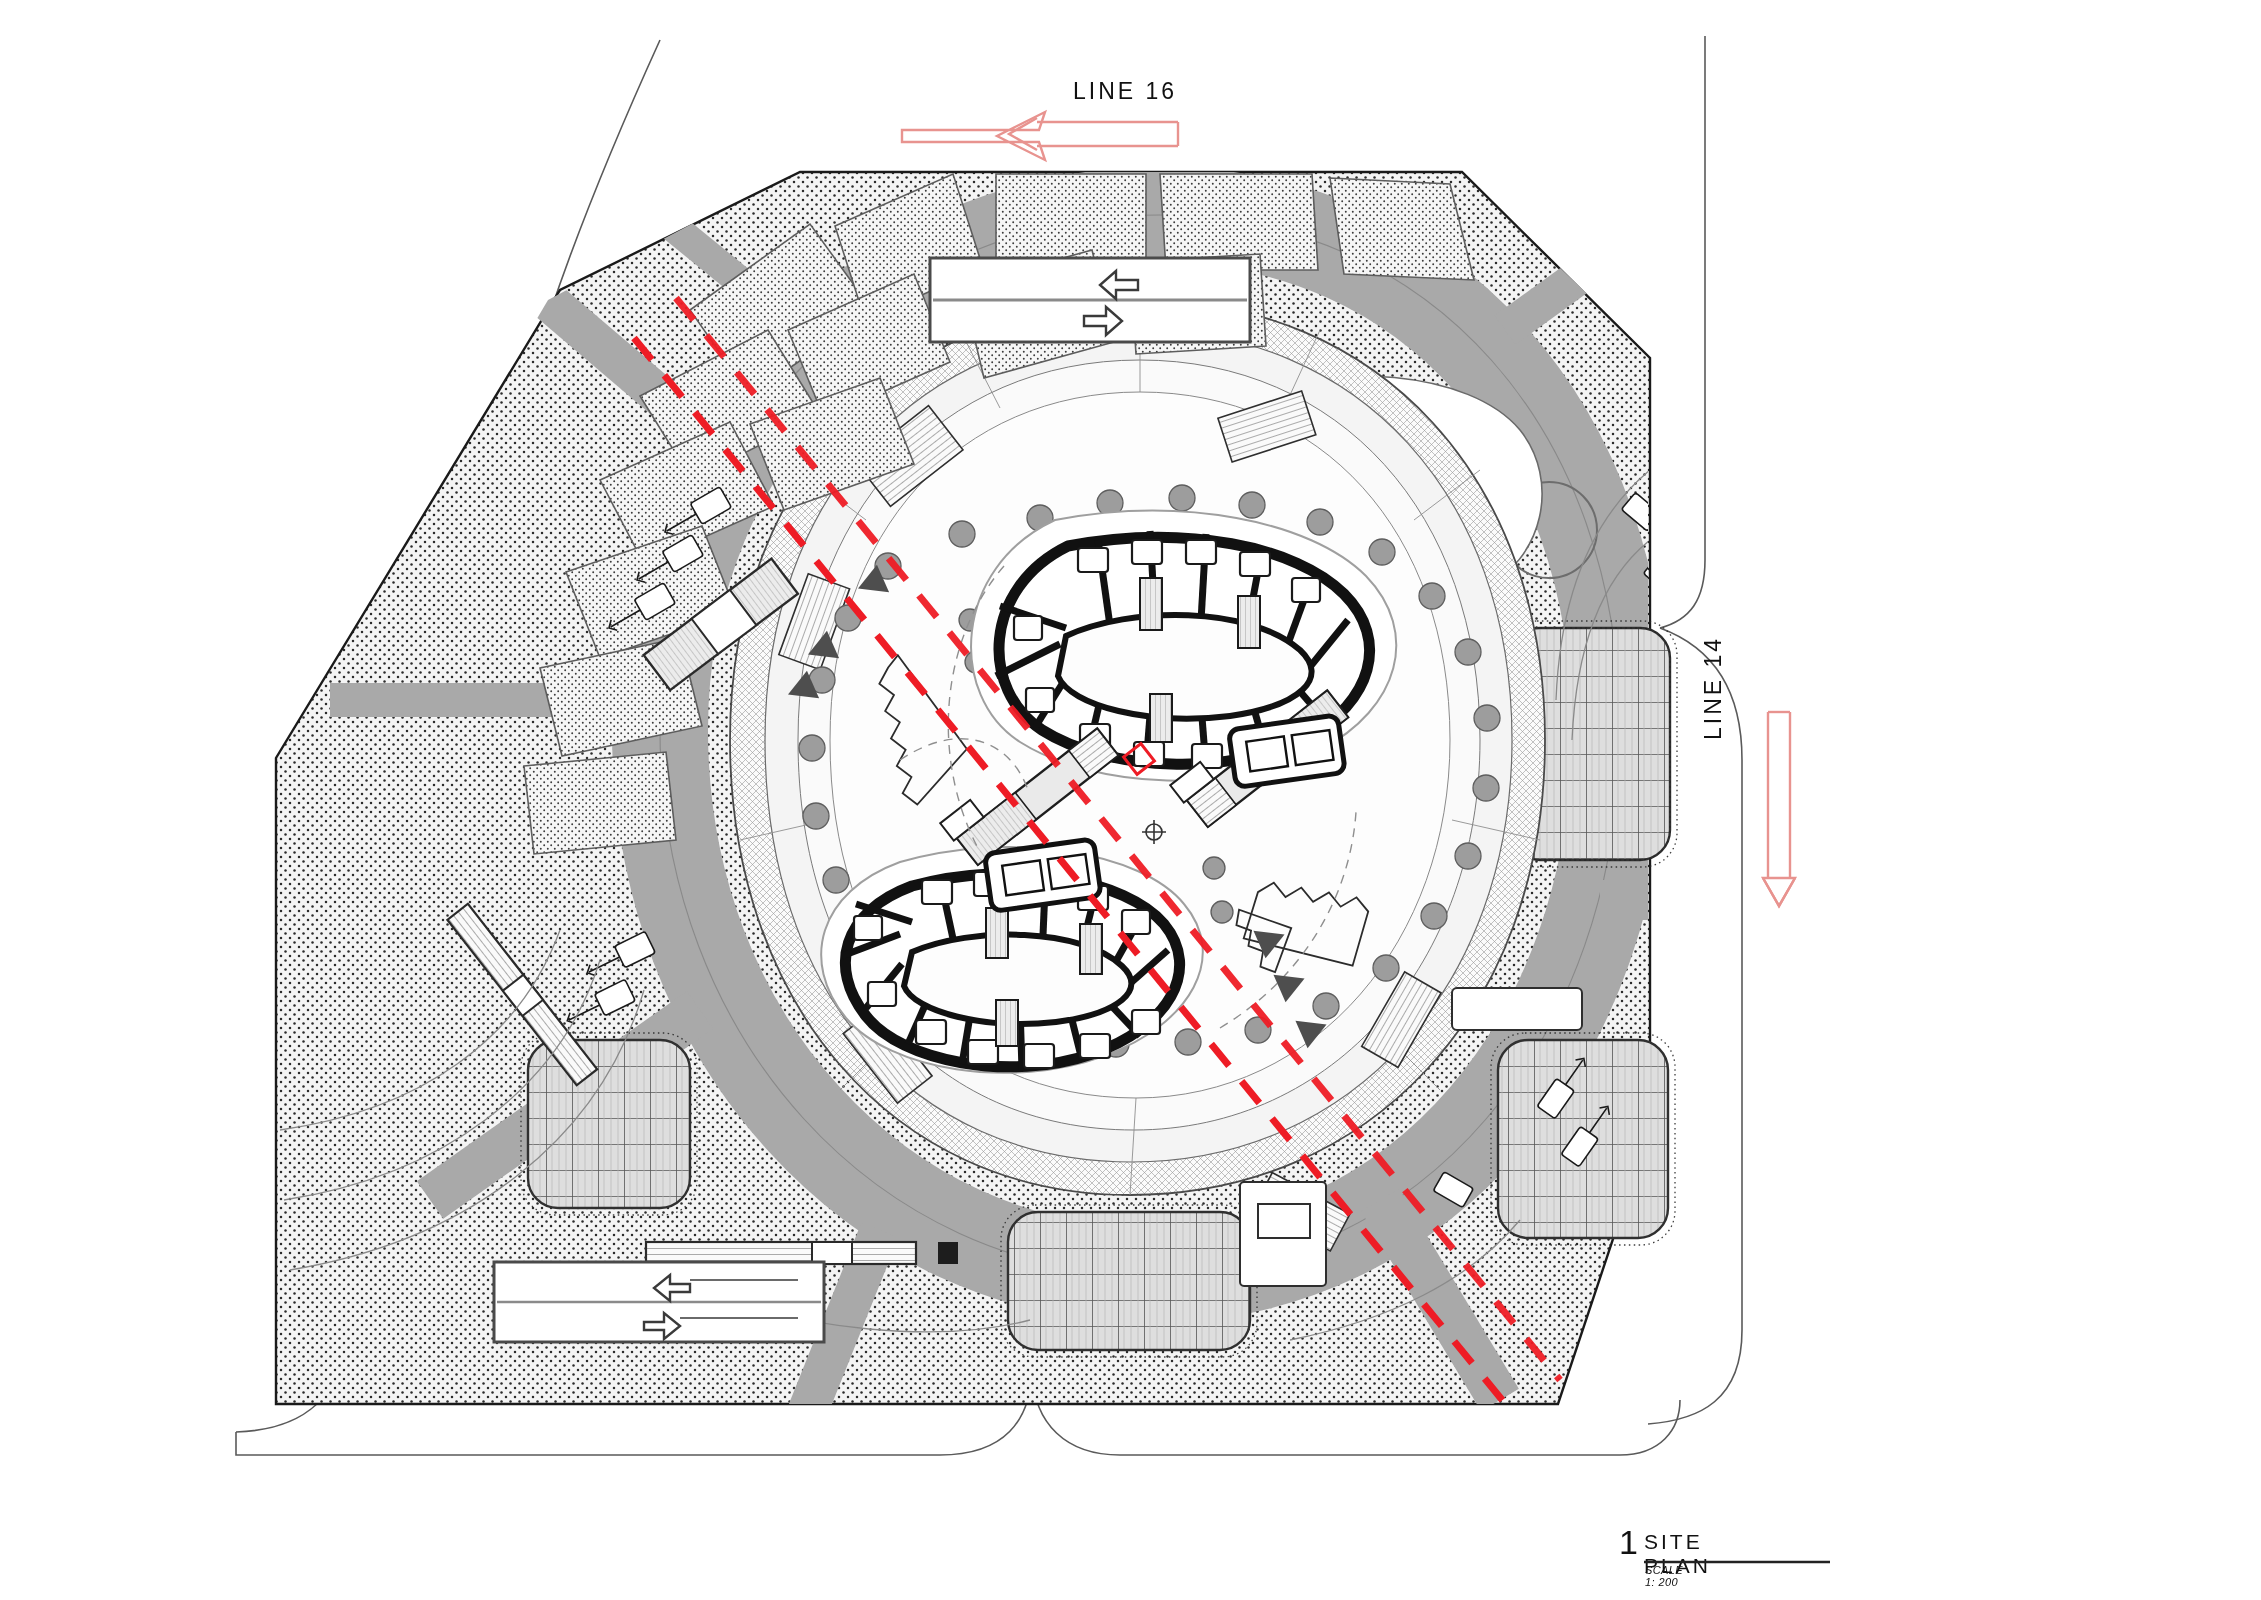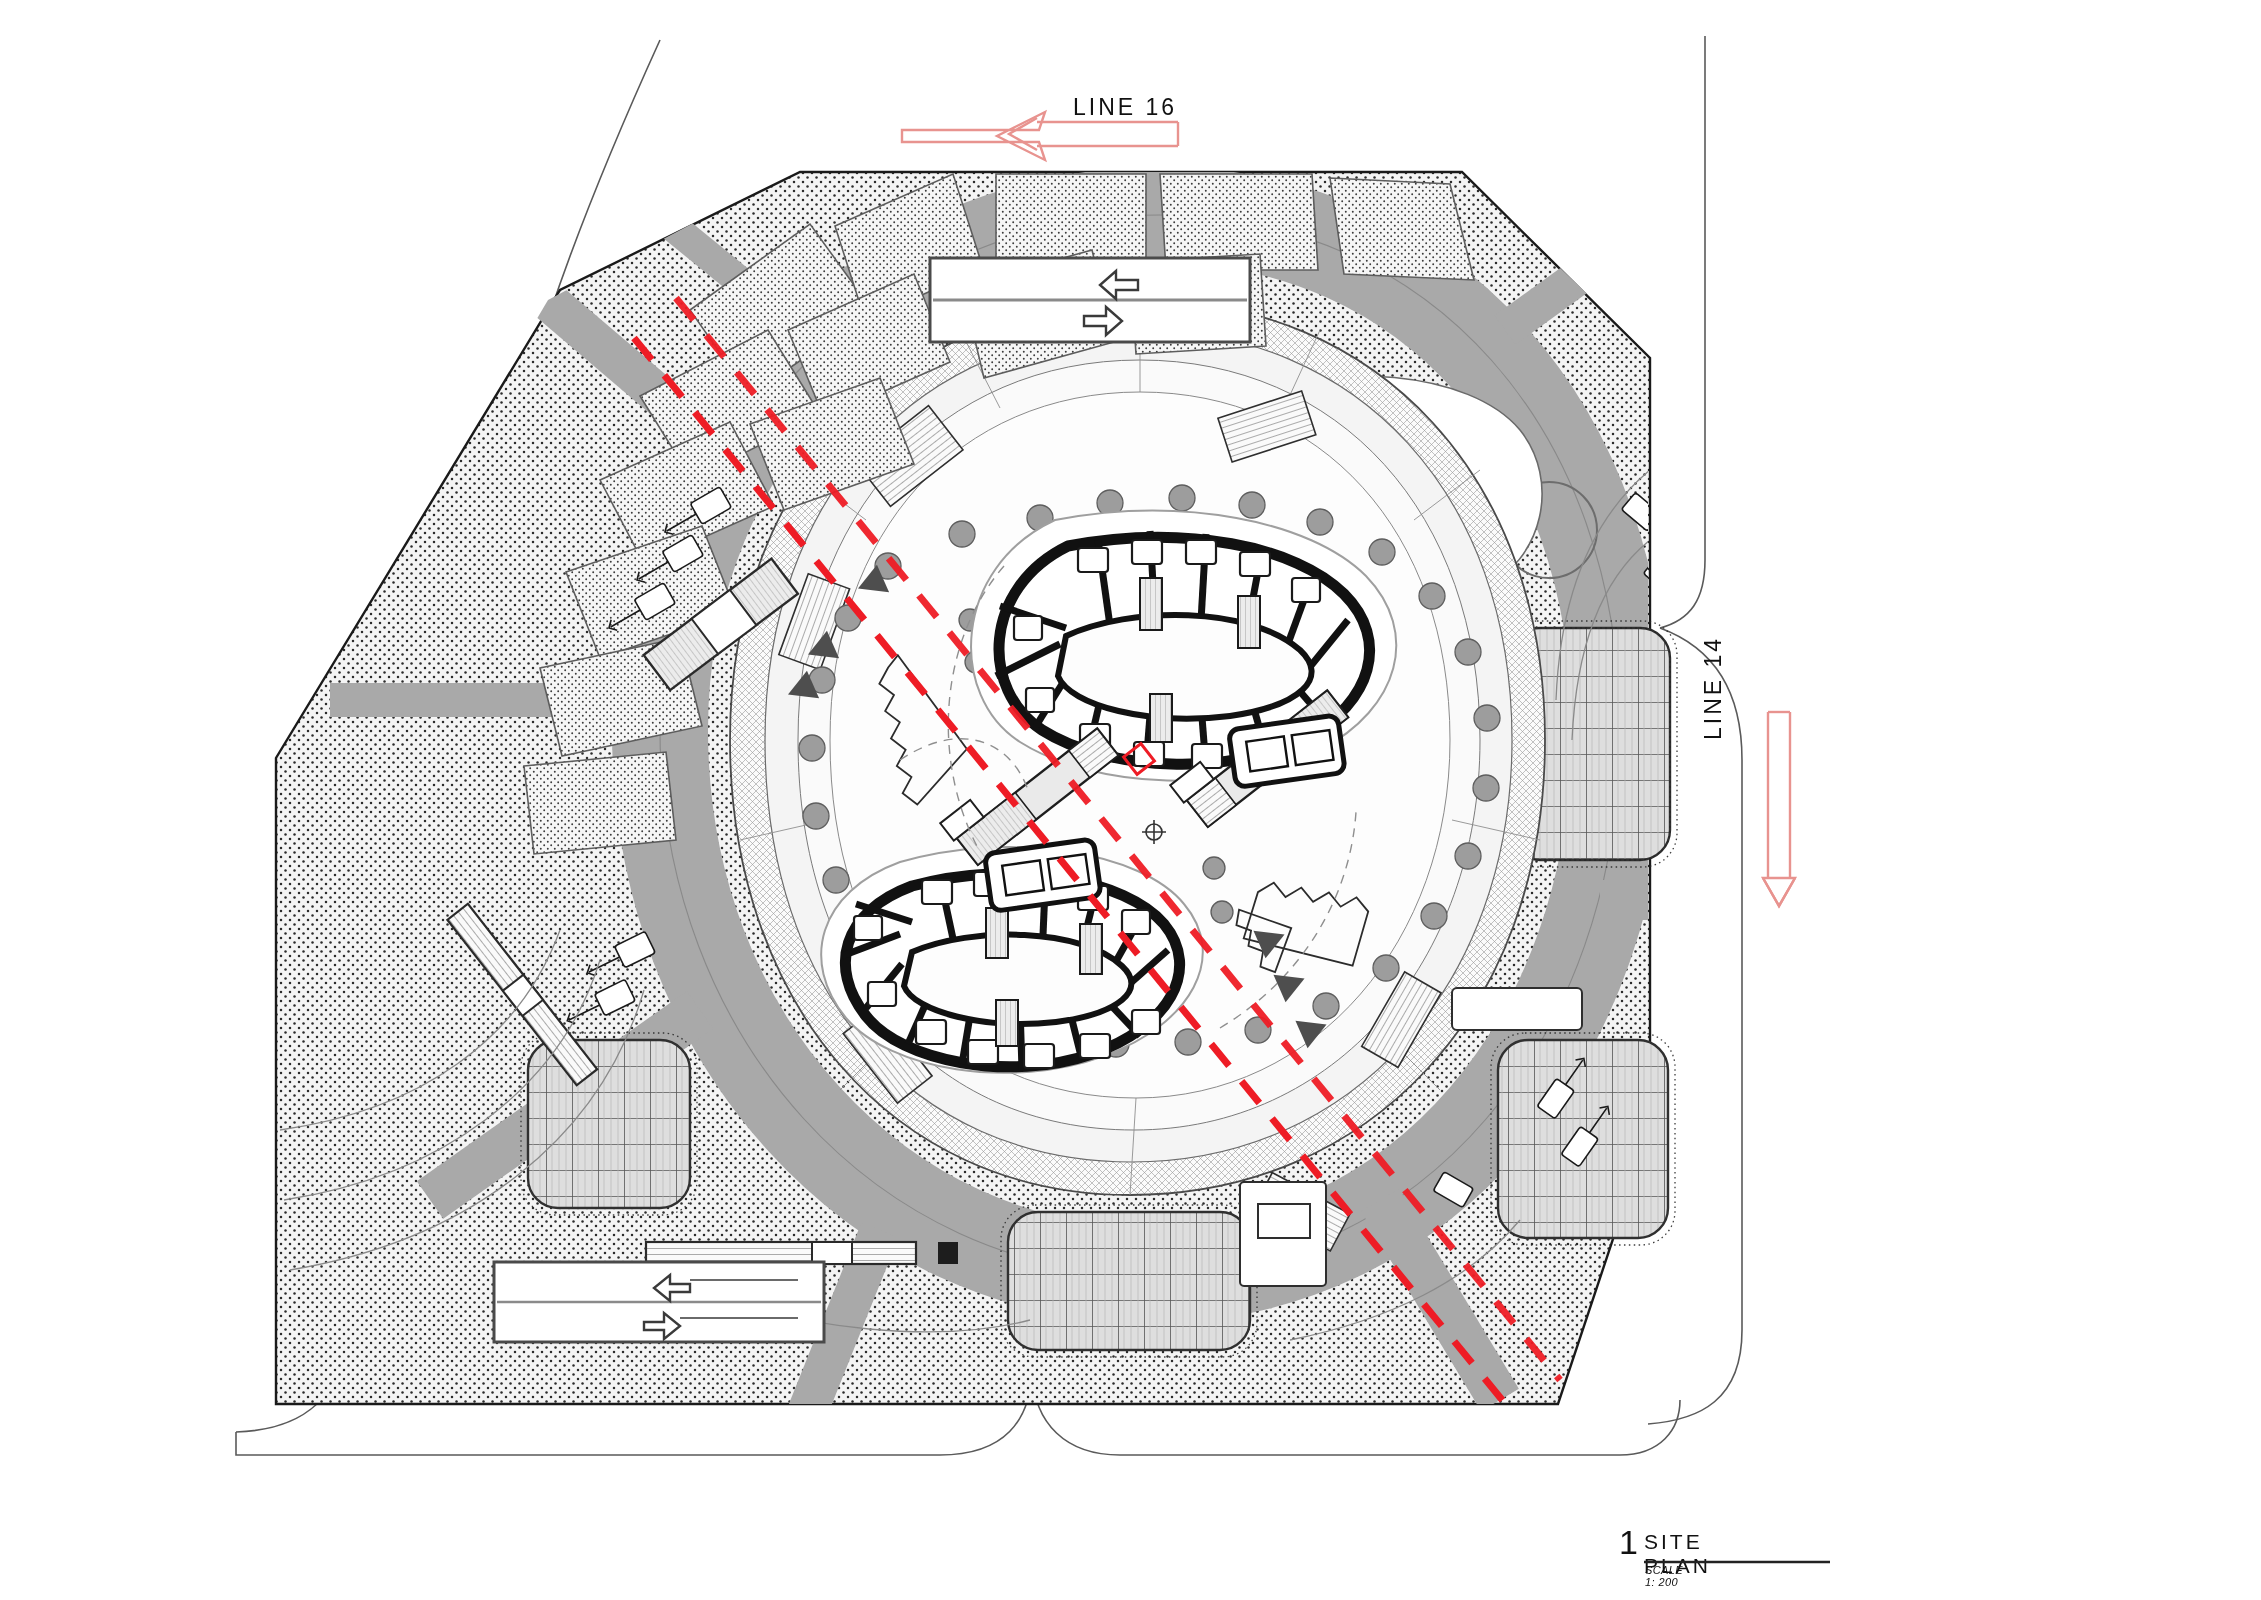--- a/index.html
+++ b/index.html
@@ -3,21 +3,21 @@
 <meta charset="utf-8">
 <style>
   html,body{margin:0;padding:0;background:#ffffff;}
   body{width:2261px;height:1600px;overflow:hidden;
        font-family:"Liberation Sans",sans-serif;color:#1a1a1a;}
   #sheet{position:relative;width:2261px;height:1600px;background:#fff;}
   svg#plan{position:absolute;left:0;top:0;width:2261px;height:1600px;display:block;}
 
   .lbl{position:absolute;font-family:"Liberation Sans",sans-serif;
        color:#111;letter-spacing:2px;white-space:nowrap;}
-  #line16-label{left:1073px;top:78px;font-size:23px;letter-spacing:3px;margin-top:16px;}
+  #line16-label{left:1073px;top:78px;font-size:23px;letter-spacing:3px;}
   #line14-label{left:1700px;top:740px;font-size:23px;letter-spacing:3px;
        transform:rotate(-90deg);transform-origin:0 0;}
 
   #titleblock{position:absolute;left:1619px;top:1527px;}
   #tb-num{position:absolute;left:0px;top:-4px;font-size:34px;font-weight:400;
           font-family:"Liberation Sans",sans-serif;color:#111;}
   #tb-title{position:absolute;left:25px;top:3px;font-size:21px;letter-spacing:3px;color:#111;}
   #tb-rule{position:absolute;left:25px;top:34px;width:185px;height:2px;background:#222;}
   #tb-scale{position:absolute;left:26px;top:37px;font-size:11px;letter-spacing:.4px;color:#111;font-style:italic;}
 </style>

